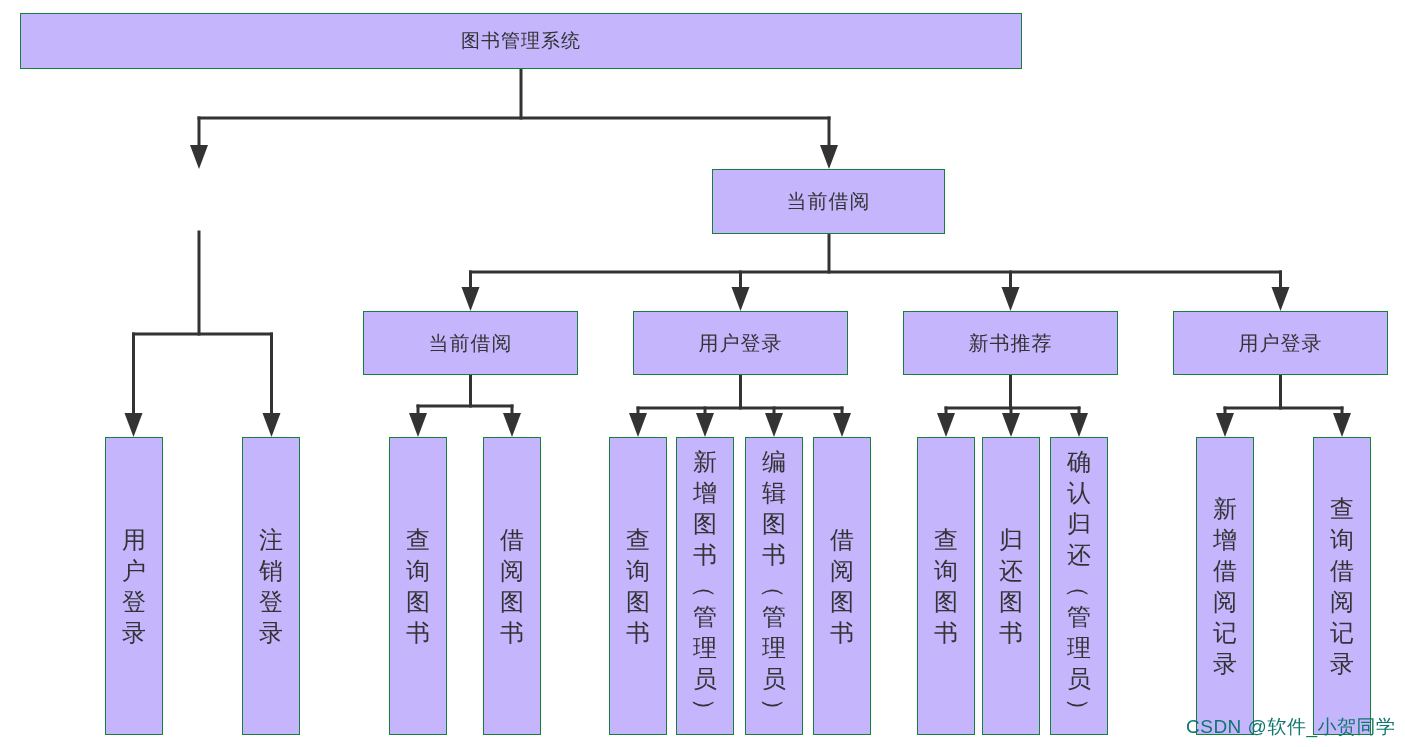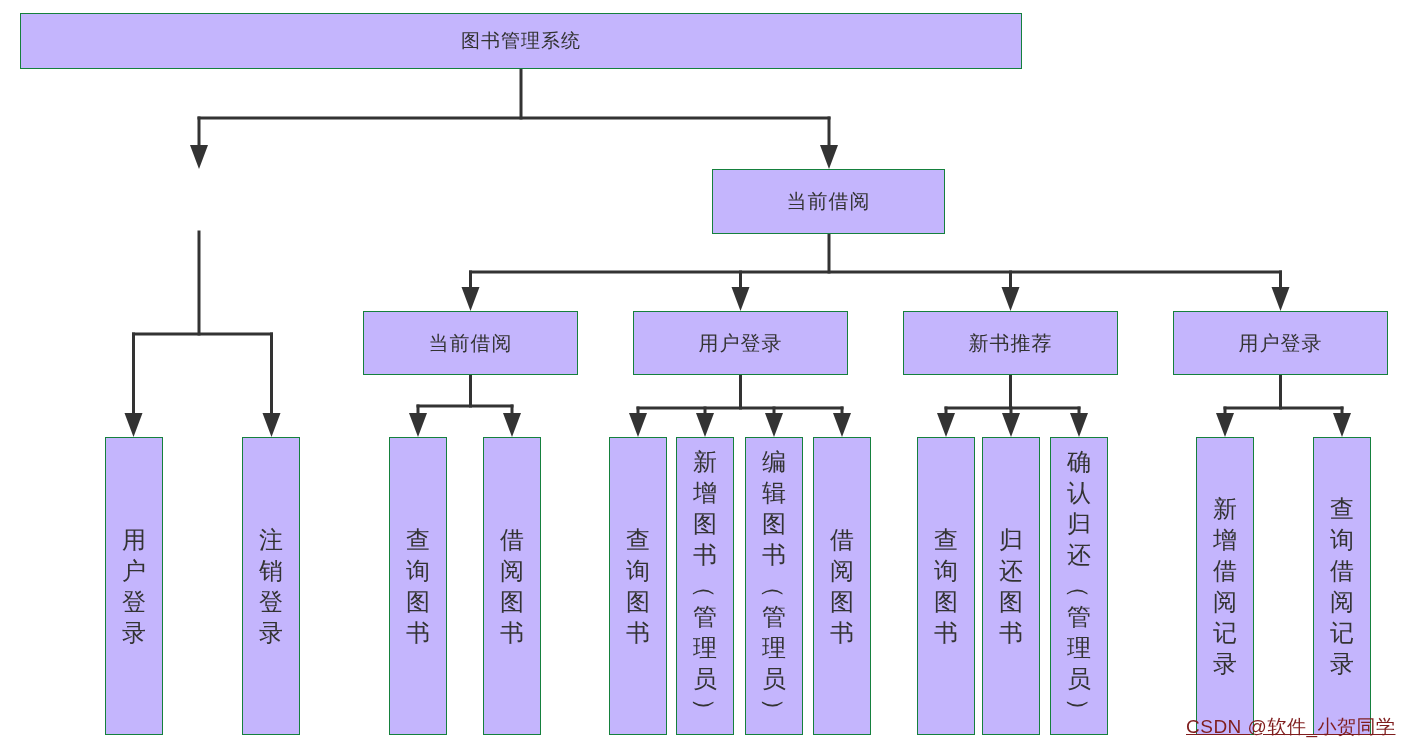--- a/index.html
+++ b/index.html
@@ -249,14 +249,14 @@
     <span class="vtext">
         <span>查</span>
         <span>询</span>
         <span>借</span>
         <span>阅</span>
         <span>记</span>
         <span>录</span>
       </span>
   </div>
 
-  <div id="watermark" style="color: #7f1d1d; text-decoration: underline;">CSDN @软件_小贺同学</div>
+  <div id="watermark" style="color: #0f766e;">CSDN @软件_小贺同学</div>
 </div>
 
 </body></html>

